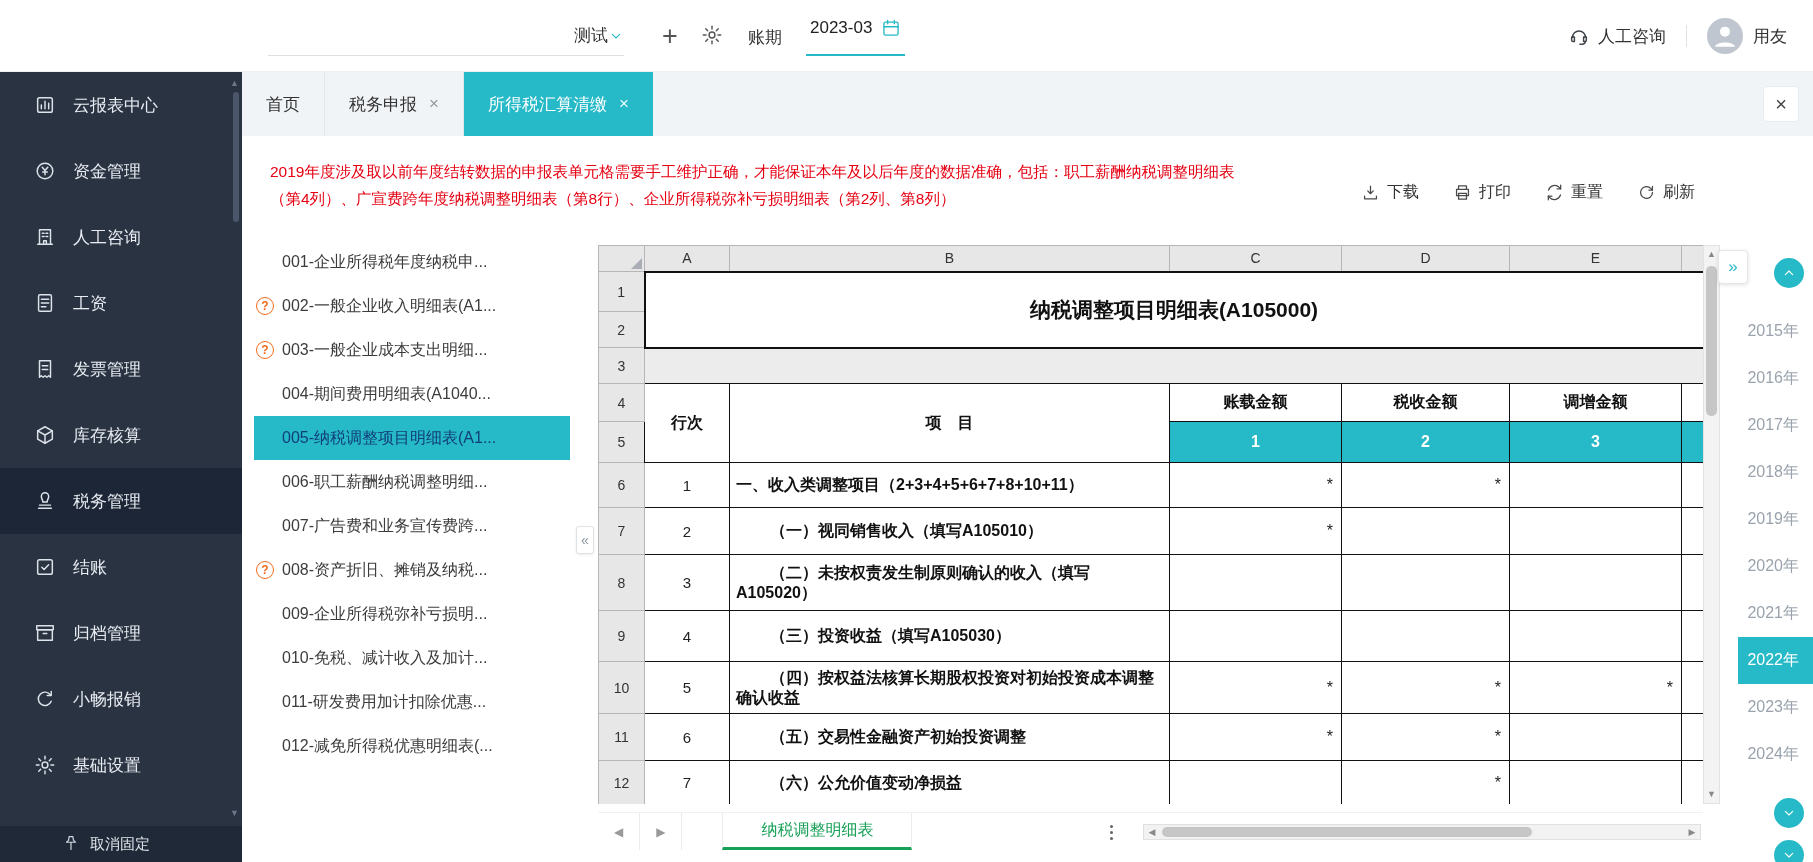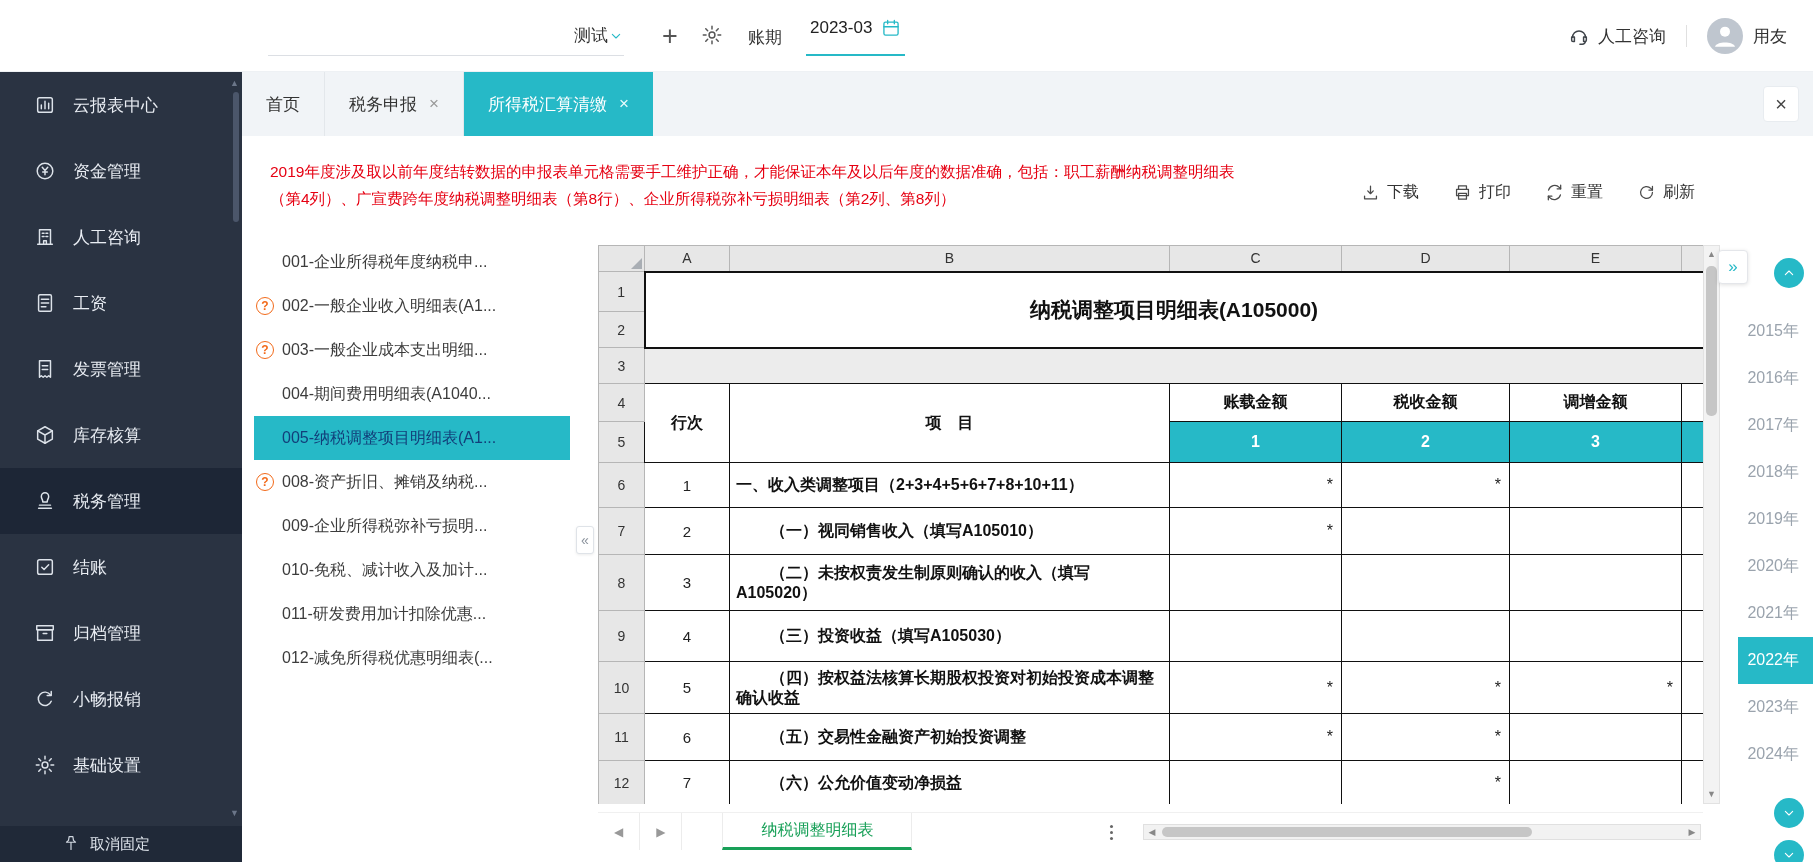--- a/index.html
+++ b/index.html
@@ -310,20 +310,26 @@
         </div>
         <div class="rl-item">
           <span class="q">?</span>
           <span>003-一般企业成本支出明细...</span>
         </div>
         <div class="rl-item">
           <span>004-期间费用明细表(A1040...</span>
         </div>
         <div class="rl-item sel">
           <span>005-纳税调整项目明细表(A1...</span>
+        </div>
+        <div class="rl-item">
+          <span>006-职工薪酬纳税调整明细...</span>
+        </div>
+        <div class="rl-item">
+          <span>007-广告费和业务宣传费跨...</span>
         </div>
         <div class="rl-item">
           <span class="q">?</span>
           <span>008-资产折旧、摊销及纳税...</span>
         </div>
         <div class="rl-item">
           <span>009-企业所得税弥补亏损明...</span>
         </div>
         <div class="rl-item">
           <span>010-免税、减计收入及加计...</span>

